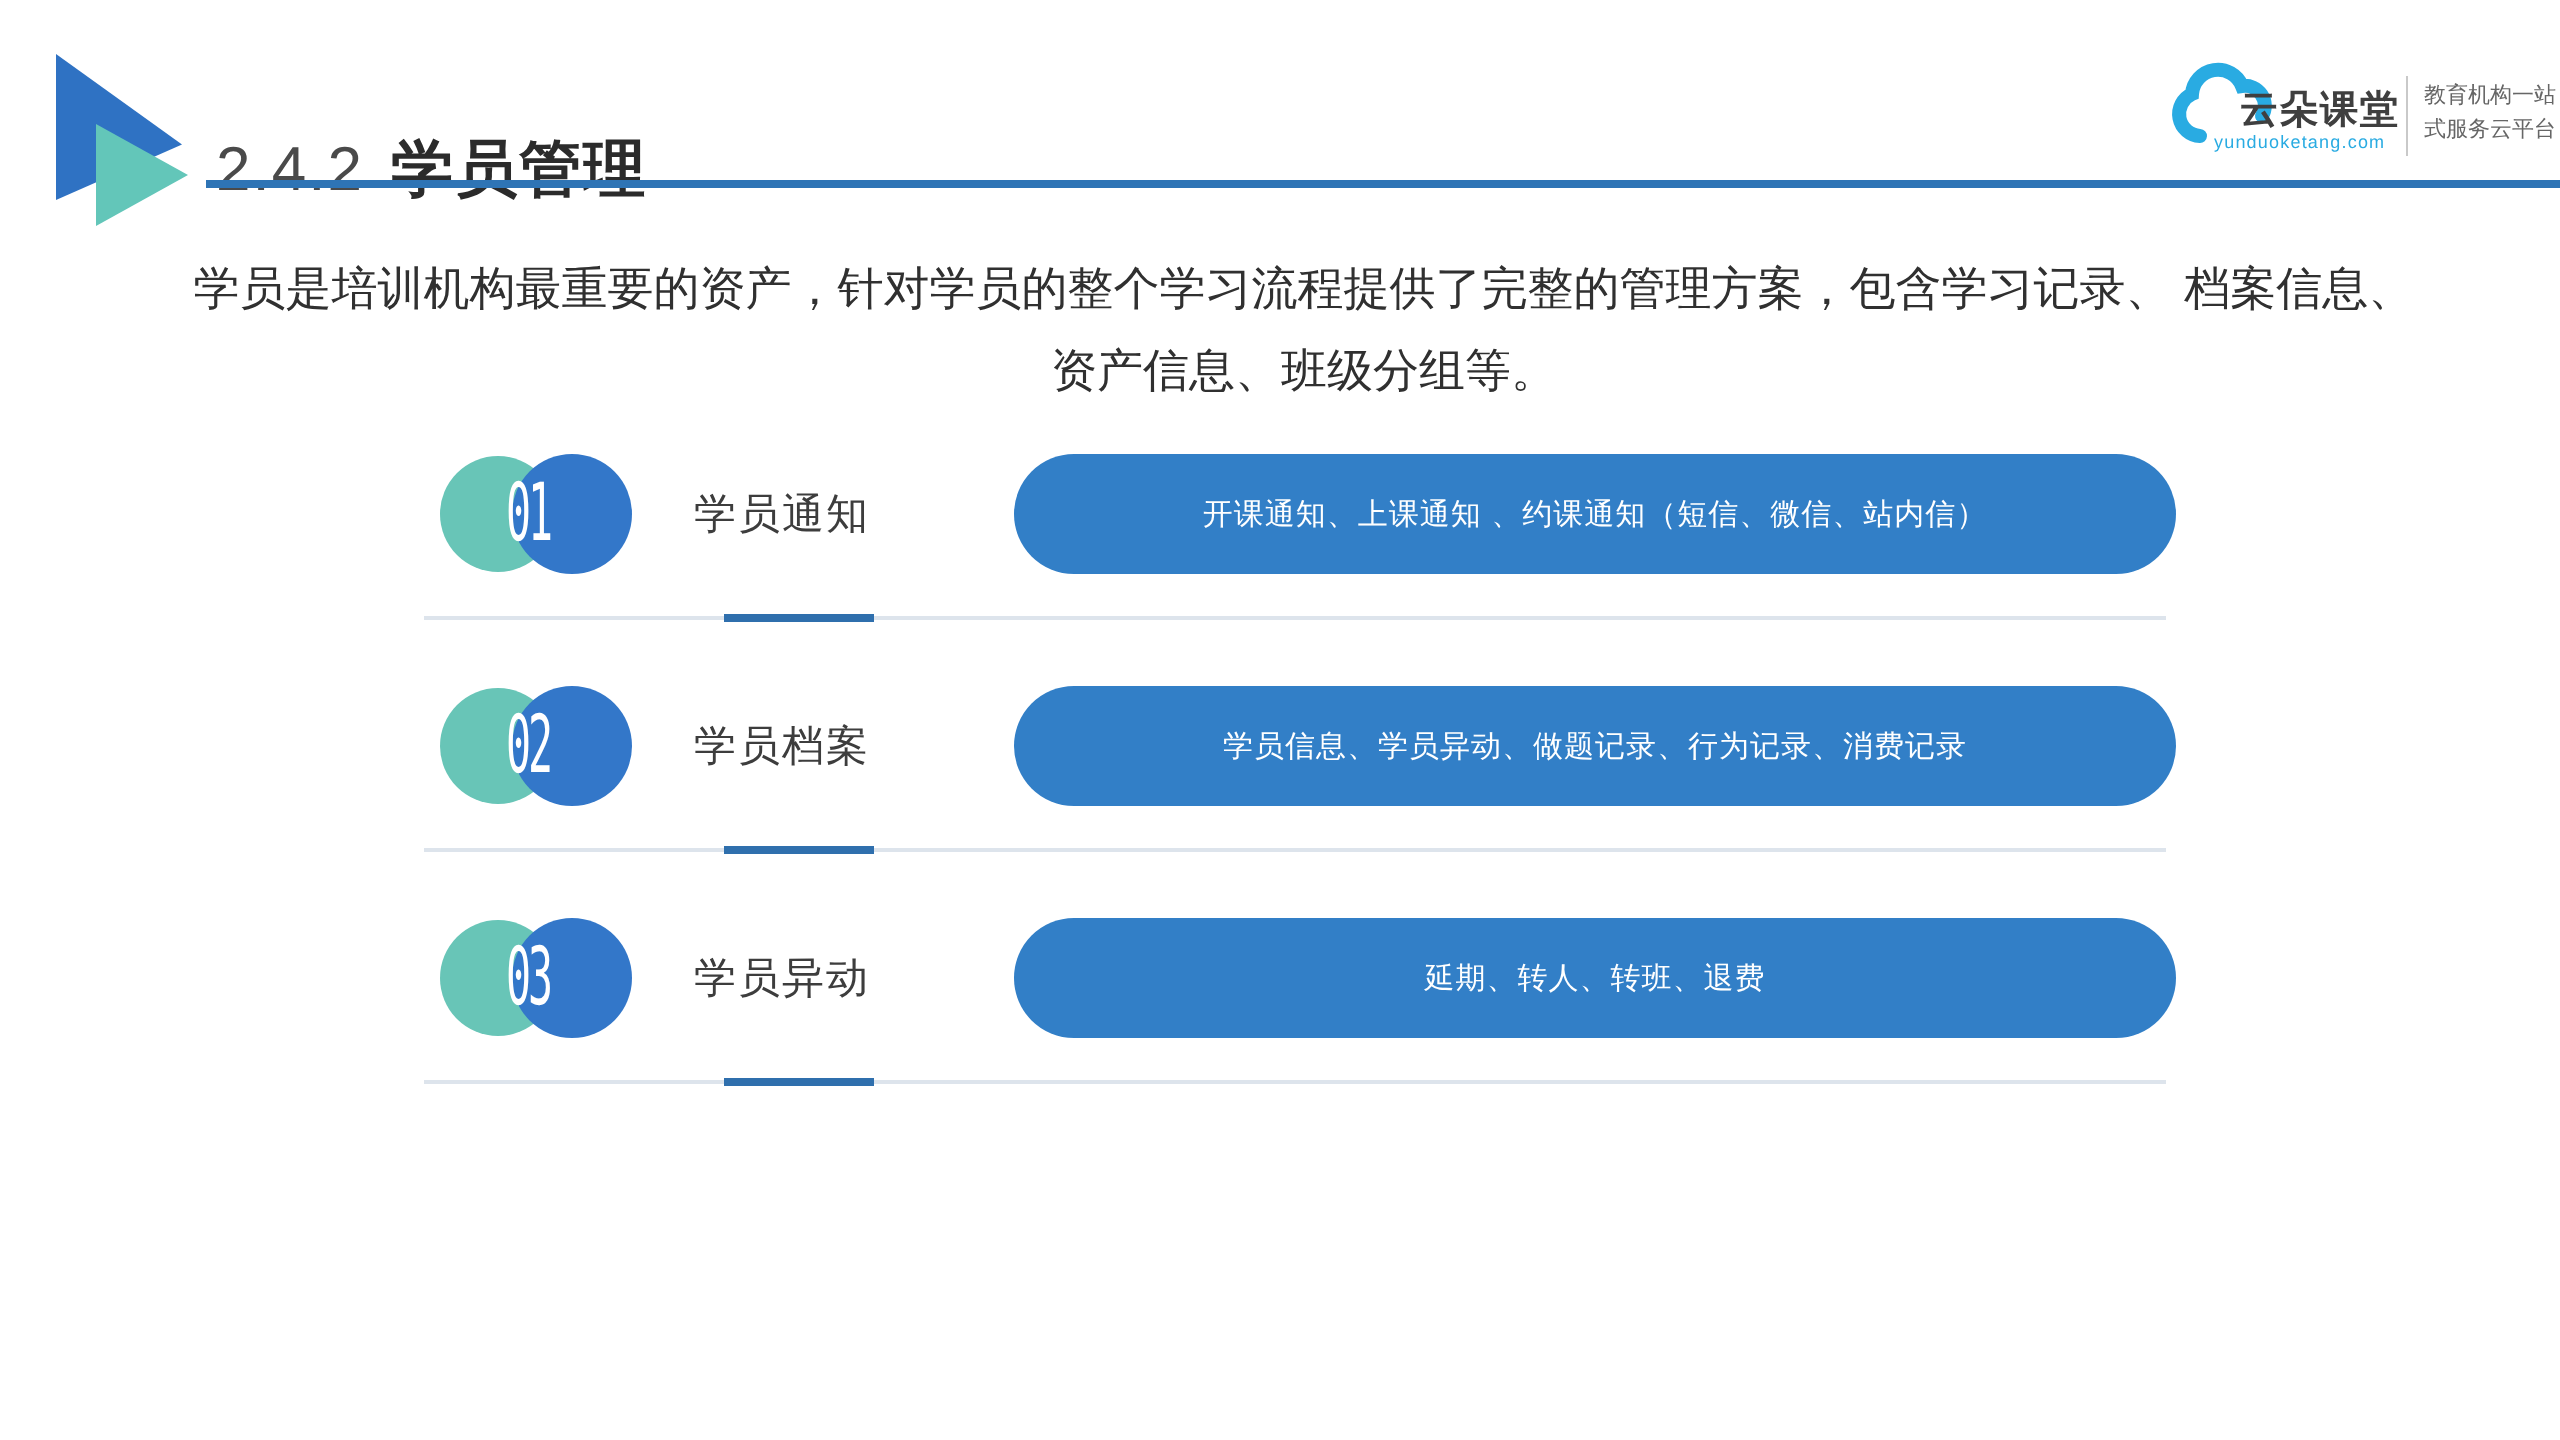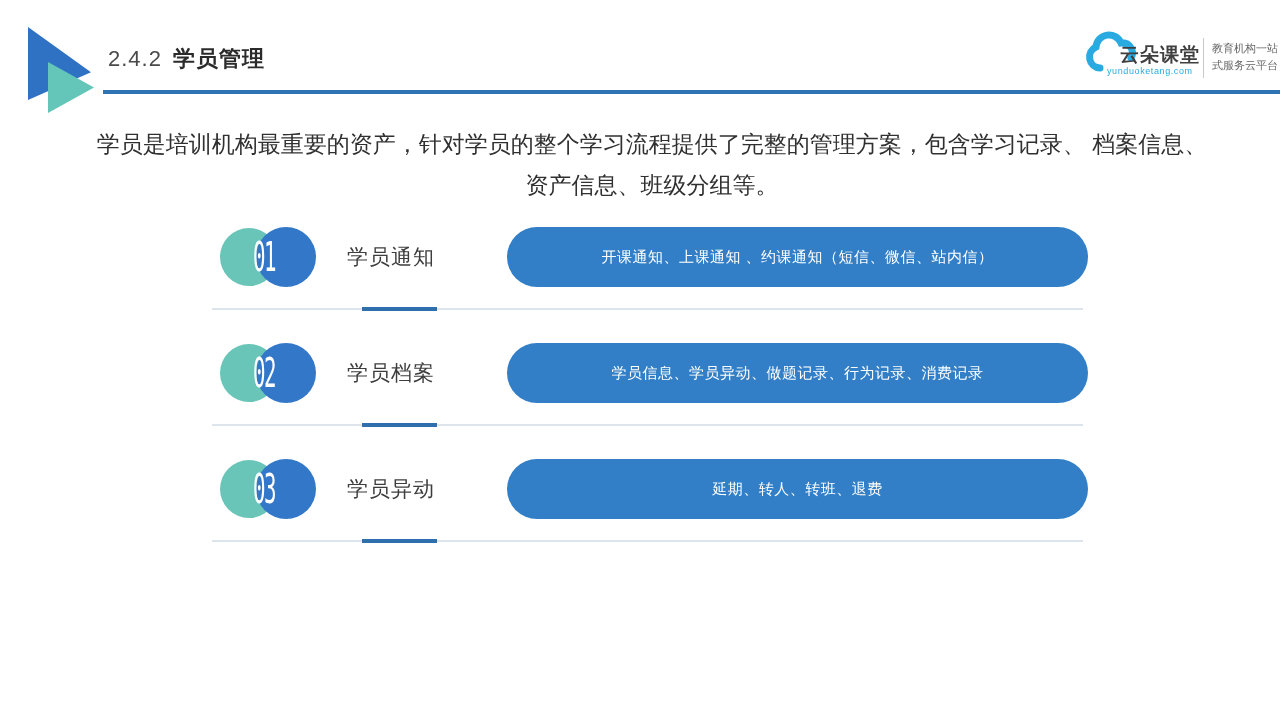--- a/index.html
+++ b/index.html
@@ -17,22 +17,22 @@
     position:absolute; left:28px; top:27px; width:63px; height:73px;
     background:#2f72c3;
     clip-path:polygon(0 0, 100% 62%, 0 100%);
   }
   .tri-teal {
     position:absolute; left:48px; top:62px; width:46px; height:51px;
     background:#63c6b9;
     clip-path:polygon(0 0, 100% 50%, 0 100%);
   }
   .page-title {
-    position:absolute; left:108px; top:43px;
-    font-size:22px; line-height:32px; color:#4a4a4a;
+    position:absolute; left:108px; top:69px;
+    font-size:31px; line-height:32px; color:#4a4a4a;
     letter-spacing:1px;
     white-space:nowrap;
   }
   .page-title .num { font-weight:400; color:#4a4a4a; }
   .page-title .txt { font-weight:700; color:#2b2b2b; margin-left:4px; }
   .title-rule {
     position:absolute; left:103px; right:0; top:90px; height:4px;
     background:#2e74b5;
   }
 

